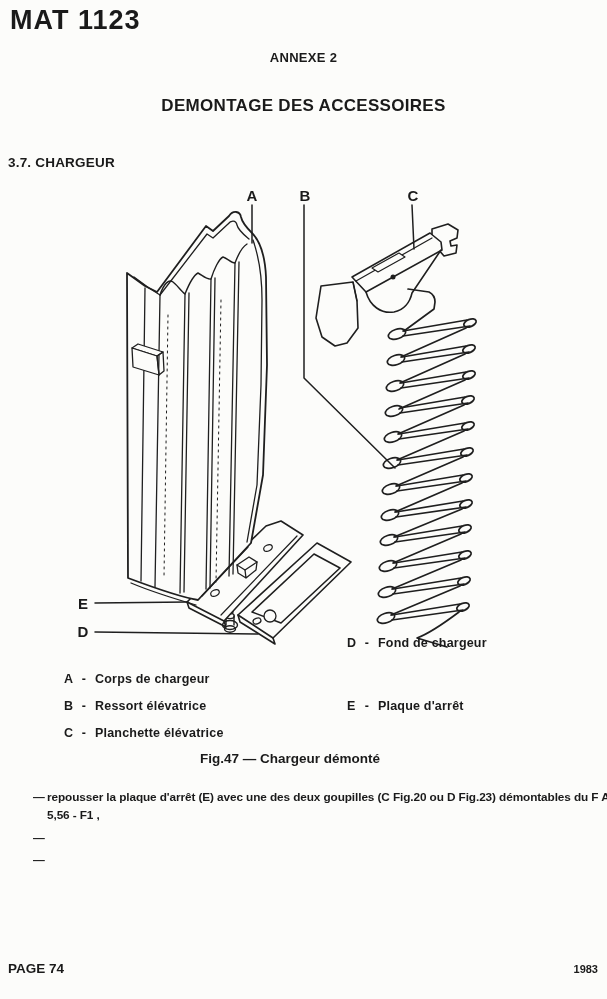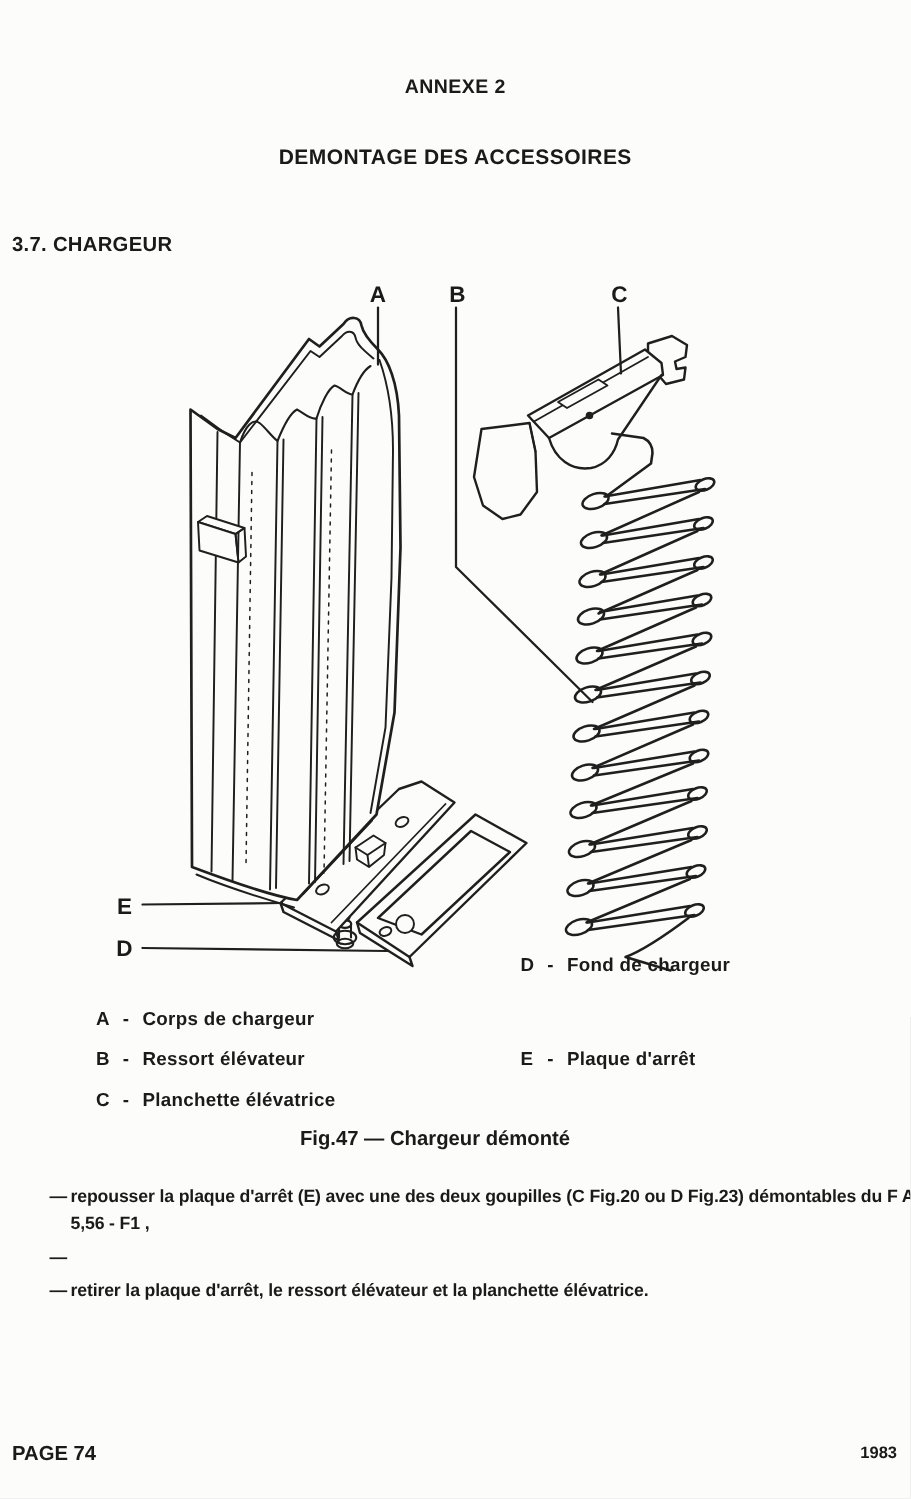--- a/index.html
+++ b/index.html
@@ -4,21 +4,21 @@
 <style>
   html,body{margin:0;padding:0;background:#e8e8e8;}
   .page{
     position:relative;width:607px;height:999px;margin:0 auto;
     background:#fcfcfa;overflow:hidden;
     font-family:"Liberation Sans",sans-serif;color:#1a1a1a;
   }
   .abs{position:absolute;}
   .doc-code{left:10px;top:5px;font-size:27px;font-weight:bold;letter-spacing:1px;}
   .annex{left:0;right:0;top:50px;text-align:center;font-size:13px;font-weight:bold;letter-spacing:.3px;}
-  .doc-title{left:0;right:0;top:96px;text-align:center;font-size:14px;font-weight:bold;letter-spacing:.3px;}
+  .doc-title{left:0;right:0;top:96px;text-align:center;font-size:17px;font-weight:bold;letter-spacing:.3px;}
   .section{left:8px;top:155px;font-size:13.5px;font-weight:bold;letter-spacing:.2px;}
   .diagram{left:0;top:185px;}
   .legend-row{font-size:12.5px;font-weight:bold;letter-spacing:.2px;white-space:nowrap;}
   .legend-row .key{display:inline-block;width:13px;}
   .legend-row .sep{display:inline-block;width:6px;margin:0 8px 0 4px;text-align:center;}
   .caption{left:0;top:751px;width:580px;text-align:center;font-size:13.5px;font-weight:bold;}
   .instr{left:33px;top:788px;width:570px;}
   .instr-item{display:flex;line-height:18px;font-size:11.8px;font-weight:600;letter-spacing:-.1px;white-space:nowrap;}
   .instr-item .dash{width:14px;flex:none;}
   .instr-item.m1{margin-top:5px;}
@@ -27,20 +27,21 @@
   .footer-right{right:9px;top:963px;font-size:11px;font-weight:bold;}
   svg .ln{stroke:#1f1f1f;fill:none;stroke-linecap:round;stroke-linejoin:round;}
   svg .solid{stroke:#1f1f1f;fill:#fcfcfa;stroke-linejoin:round;}
   svg text{font-family:"Liberation Sans",sans-serif;font-size:15px;font-weight:bold;fill:#1a1a1a;text-anchor:middle;}
 </style>
 </head>
 <body>
 
 <div class="page">
 
+  <div class="abs doc-code">MAT 1123</div>
   <div class="abs annex">ANNEXE 2</div>
   <div class="abs doc-title">DEMONTAGE DES ACCESSOIRES</div>
   <div class="abs section">3.7. CHARGEUR</div>
 
   <svg class="abs diagram" width="607" height="475" viewBox="0 0 607 475" xmlns="http://www.w3.org/2000/svg">
 
     <g class="ln" stroke-width="1.7">
       <path d="M408,104 L429,107 C433,109 435,112 435,117 L434,124 L404,146"></path>
       <ellipse cx="397" cy="149" rx="9" ry="4.8" transform="rotate(-18 397 149)"></ellipse>
       <line x1="403" y1="146" x2="467" y2="135"></line>
@@ -169,21 +170,21 @@
       <text x="413" y="16">C</text>
       <text x="83" y="424">E</text>
       <text x="83" y="452">D</text>
     </g>
   </svg>
 
   <div class="abs legend-row" style="left:64px;top:672px;">
     <span class="key">A</span><span class="sep">-</span><span>Corps de chargeur</span>
   </div>
   <div class="abs legend-row" style="left:64px;top:699px;">
-    <span class="key">B</span><span class="sep">-</span><span>Ressort élévateur</span>
+    <span class="key">B</span><span class="sep">-</span><span>Ressort élévatrice</span>
   </div>
   <div class="abs legend-row" style="left:64px;top:726px;">
     <span class="key">C</span><span class="sep">-</span><span>Planchette élévatrice</span>
   </div>
   <div class="abs legend-row" style="left:347px;top:636px;">
     <span class="key">D</span><span class="sep">-</span><span>Fond de chargeur</span>
   </div>
   <div class="abs legend-row" style="left:347px;top:699px;">
     <span class="key">E</span><span class="sep">-</span><span>Plaque d'arrêt</span>
   </div>
@@ -196,19 +197,18 @@
       <span>
         <div>repousser la plaque d'arrêt (E) avec une des deux goupilles (C Fig.20 ou D Fig.23) démontables du F A - MAS</div>
         <div>5,56 - F1 ,</div>
       </span>
     </div>
     <div class="instr-item m1">
       <span class="dash">—</span>
     </div>
     <div class="instr-item m2">
       <span class="dash">—</span>
-      <span>retirer la plaque d'arrêt, le ressort élévateur et la planchette élévatrice.</span>
     </div>
   </div>
 
   <div class="abs footer-left">PAGE 74</div>
   <div class="abs footer-right">1983</div>
 </div>
 
 </body></html>

